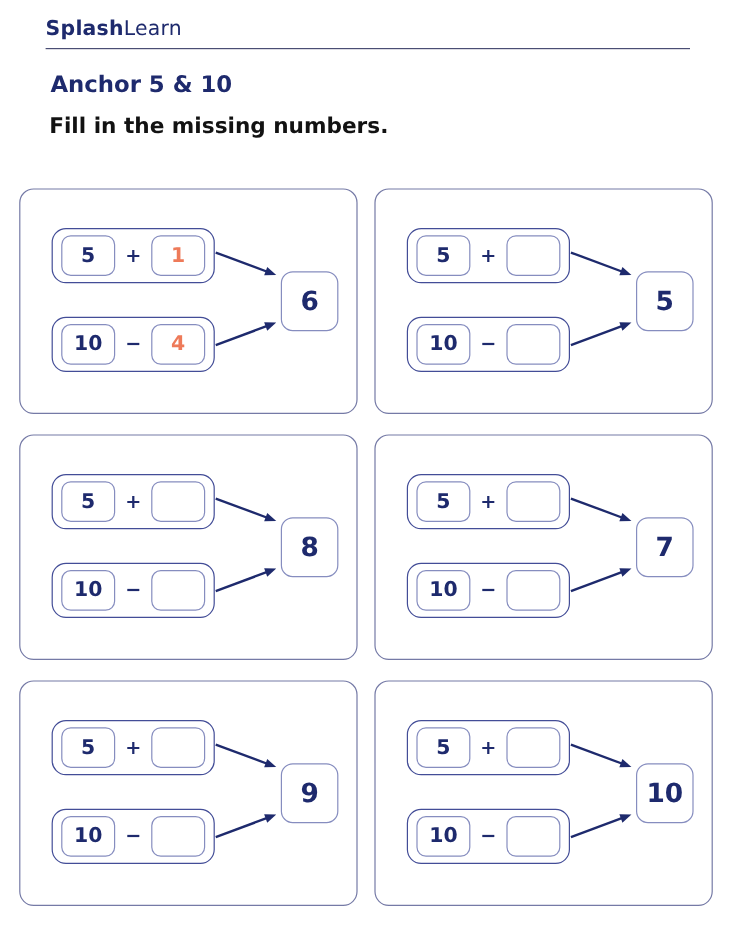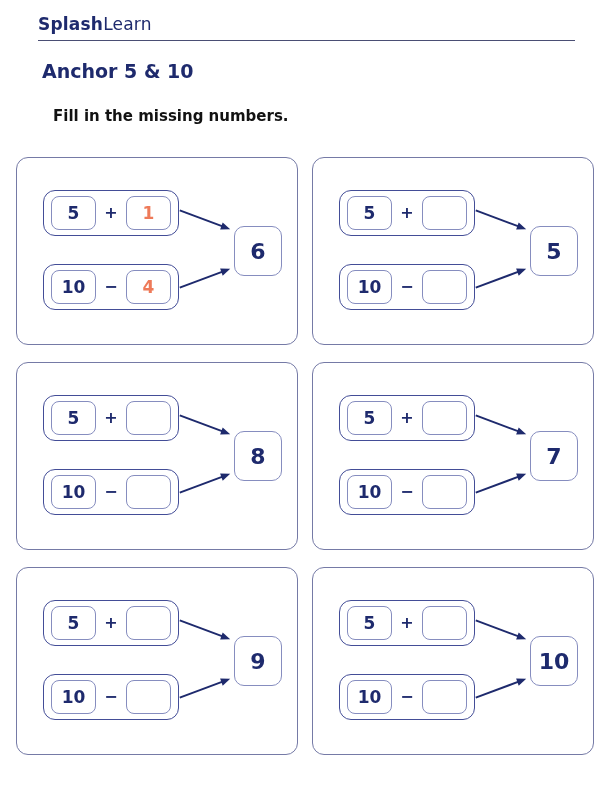--- a/index.html
+++ b/index.html
@@ -9,21 +9,21 @@
     background:#ffffff;
     font-family:"DejaVu Sans","Liberation Sans",sans-serif;
     overflow:hidden;
   }
   
   .logo{position:absolute;left:38px;top:14px;font-size:17px;color:var(--navy);letter-spacing:.2px;}
   .logo-bold{font-weight:800;}
   .logo-light{font-weight:400;}
   .rule{position:absolute;left:38px;top:40px;width:537px;height:1.4px;background:var(--rule);}
   .title{position:absolute;left:38px;top:56px;margin:4px;font-size:19px;font-weight:800;color:var(--navy);}
-  .instruction{position:absolute;left:38px;top:92px;margin:15px;font-size:15px;font-weight:700;color:#121212;}
+  .instruction{position:absolute;left:38px;top:92px;margin:3px;font-size:18px;font-weight:700;color:#121212;}
   
   .grid{
     position:absolute;left:16px;top:157px;
     display:grid;
     grid-template-columns:282px 282px;
     grid-auto-rows:188px;
     column-gap:14px;row-gap:17px;
   }
   .card{
     position:relative;

